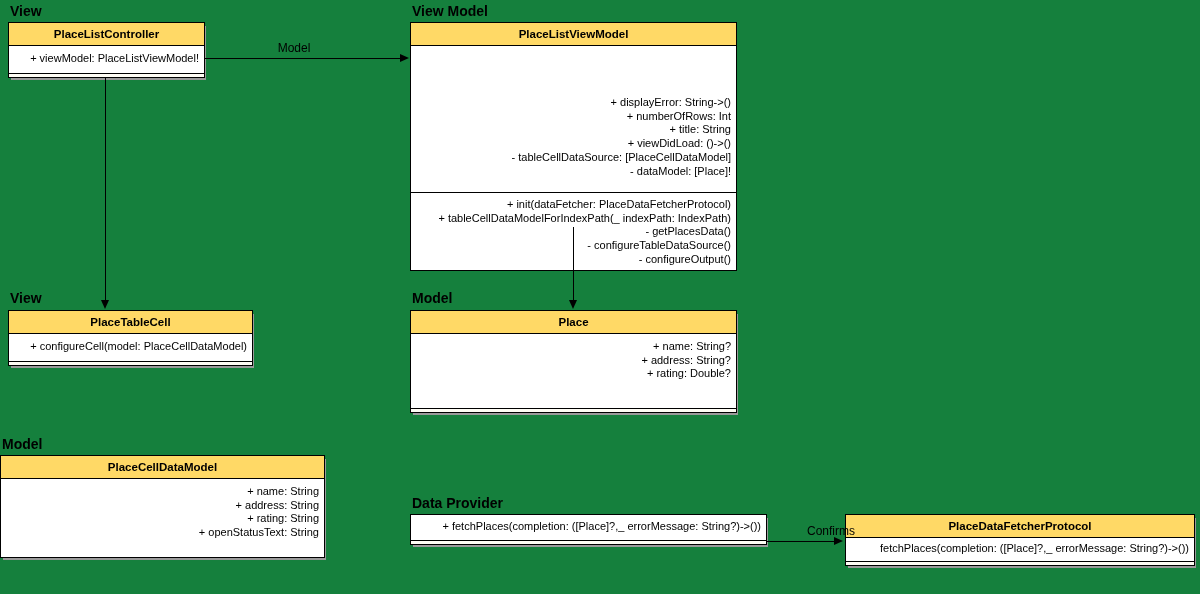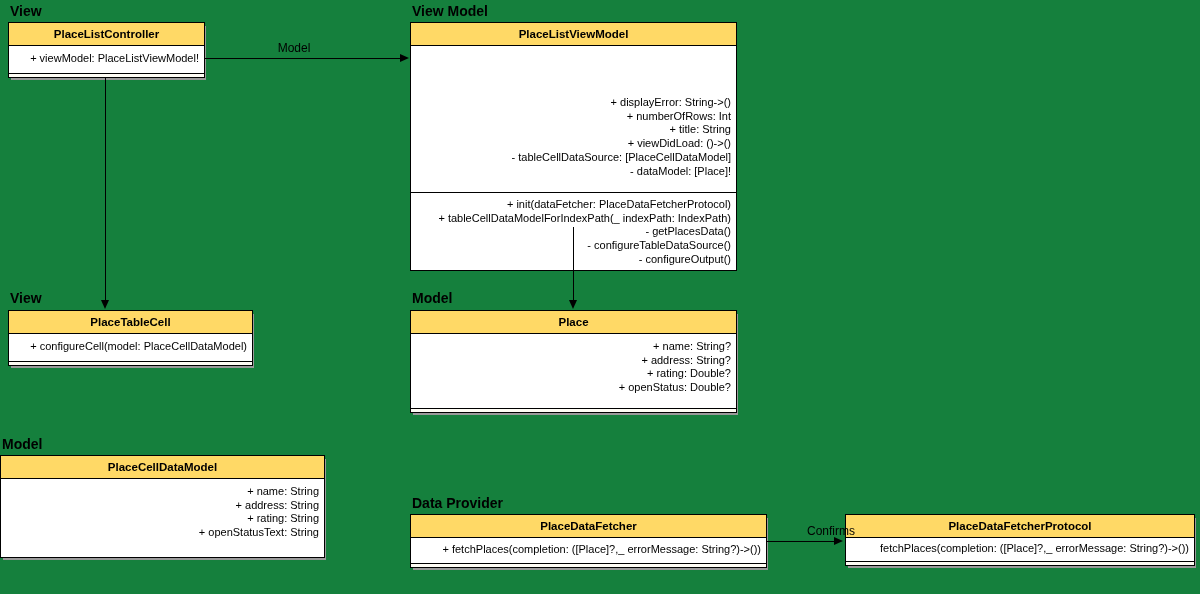--- a/index.html
+++ b/index.html
@@ -137,37 +137,35 @@
     </div>
     <div class="uml-empty"></div>
   </div>
 
   <div class="uml-box shadowed" style="left:410px; top:310px; width:327px;">
     <div class="uml-title">Place</div>
     <div class="uml-section" style="height:74px;">
       <div class="uml-line">+ name: String?</div>
       <div class="uml-line">+ address: String?</div>
       <div class="uml-line">+ rating: Double?</div>
-      <div class="uml-line">+ openStatus: Double?</div>
     </div>
     <div class="uml-empty"></div>
   </div>
 
   <div class="uml-box shadowed" style="left:0px; top:455px; width:325px;">
     <div class="uml-title">PlaceCellDataModel</div>
     <div class="uml-section" style="height:78px;">
       <div class="uml-line">+ name: String</div>
       <div class="uml-line">+ address: String</div>
       <div class="uml-line">+ rating: String</div>
       <div class="uml-line">+ openStatusText: String</div>
     </div>
   </div>
 
   <div class="uml-box shadowed" style="left:410px; top:514px; width:357px;">
-    <div class="uml-title">PlaceDataFetcher</div>
     <div class="uml-section" style="height:25px; padding-top:5px;">
       <div class="uml-line">+ fetchPlaces(completion: ([Place]?,_ errorMessage: String?)-&gt;())</div>
     </div>
     <div class="uml-empty"></div>
   </div>
 
   <div class="uml-box shadowed" style="left:845px; top:514px; width:350px;">
     <div class="uml-title">PlaceDataFetcherProtocol</div>
     <div class="uml-section" style="height:23px; padding-top:4px;">
       <div class="uml-line">fetchPlaces(completion: ([Place]?,_ errorMessage: String?)-&gt;())</div>

